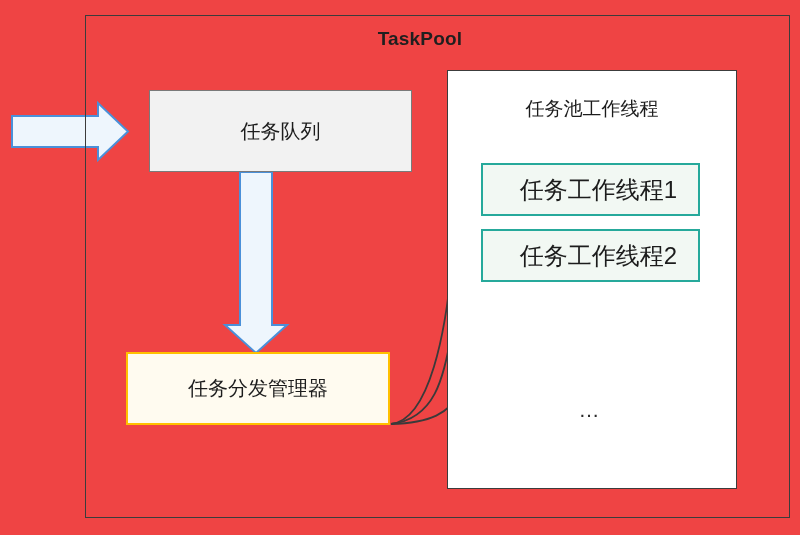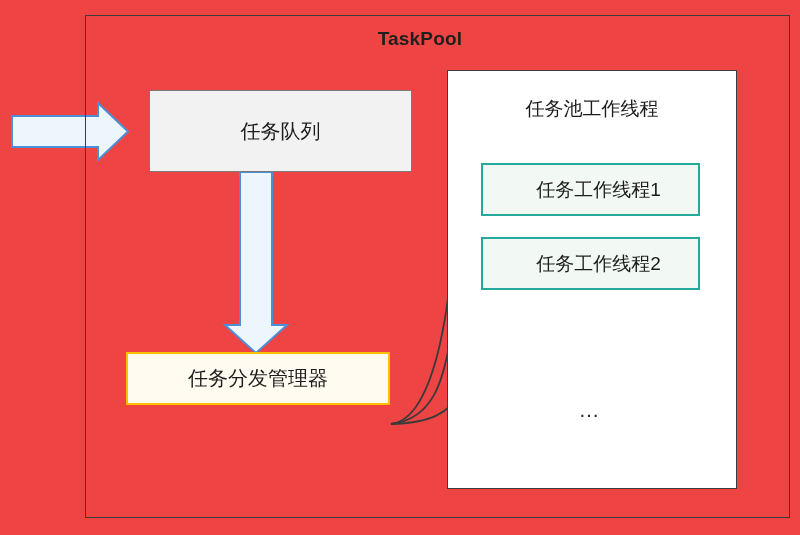--- a/index.html
+++ b/index.html
@@ -65,21 +65,21 @@
     font-size: 20px;
     color: #1c1c1c;
     margin-left: 22px;
   }
 
   
   #dispatcher-box {
     left: 126px;
     top: 352px;
     width: 264px;
-    height: 53px;
+    height: 73px;
     border: 2px solid #ffc000;
     background: #fffbf0;
     font-size: 20px;
     color: #1c1c1c;
   }
 
   
   #worker-pool-panel {
     left: 447px;
     top: 70px;
@@ -98,27 +98,27 @@
     color: #1c1c1c;
     z-index: 4;
   }
 
   .worker-box {
     left: 481px;
     width: 219px;
     height: 53px;
     border: 2px solid #26a99b;
     background: #f2f8f3;
-    font-size: 19px;
+    font-size: 24px;
     color: #1c1c1c;
     z-index: 4;
     padding-left: 16px;
   }
   #worker-box-1 { top: 163px; }
-  #worker-box-2 { top: 237px; }
+  #worker-box-2 { top: 229px; }
   #worker-box-3 { top: 317px; }
 
   #worker-ellipsis {
     left: 481px;
     top: 396px;
     width: 219px;
     height: 28px;
     font-size: 21px;
     color: #2b2b2b;
     letter-spacing: 3px;

